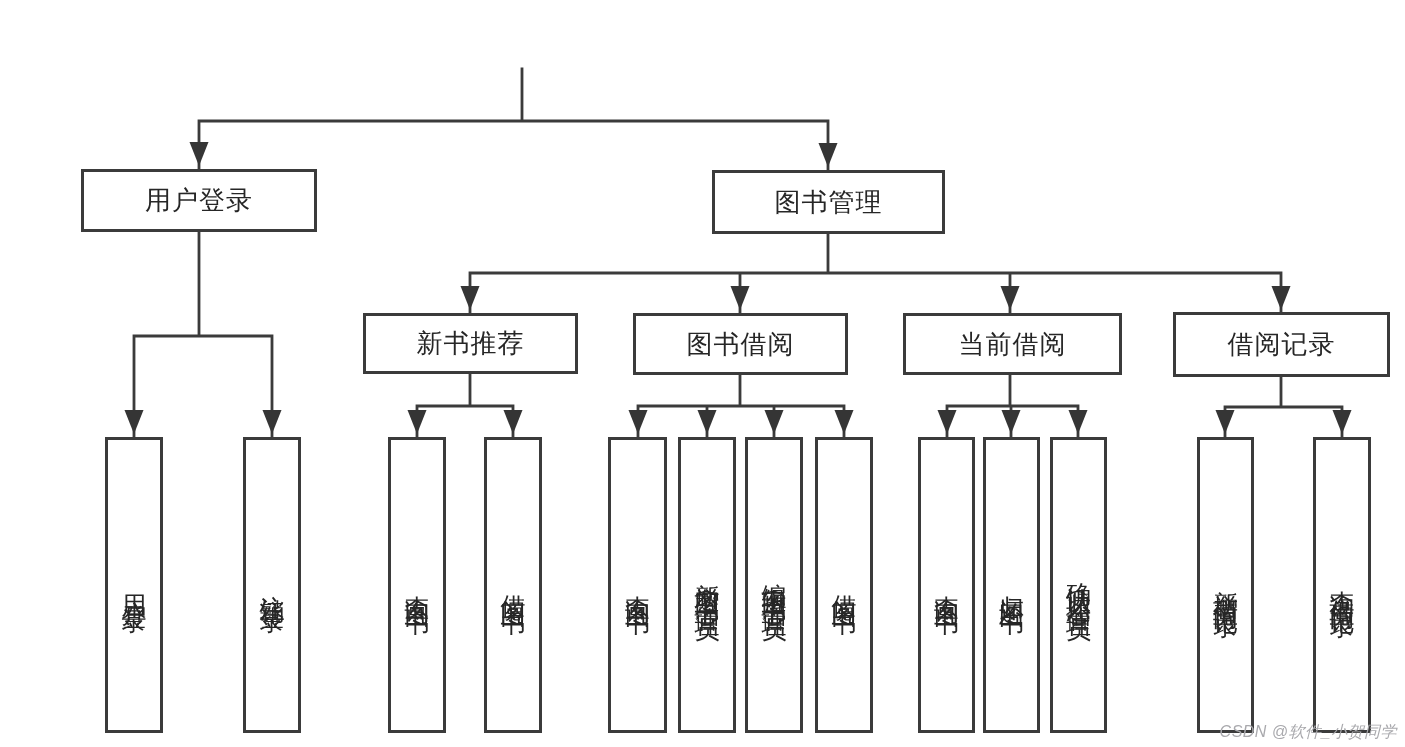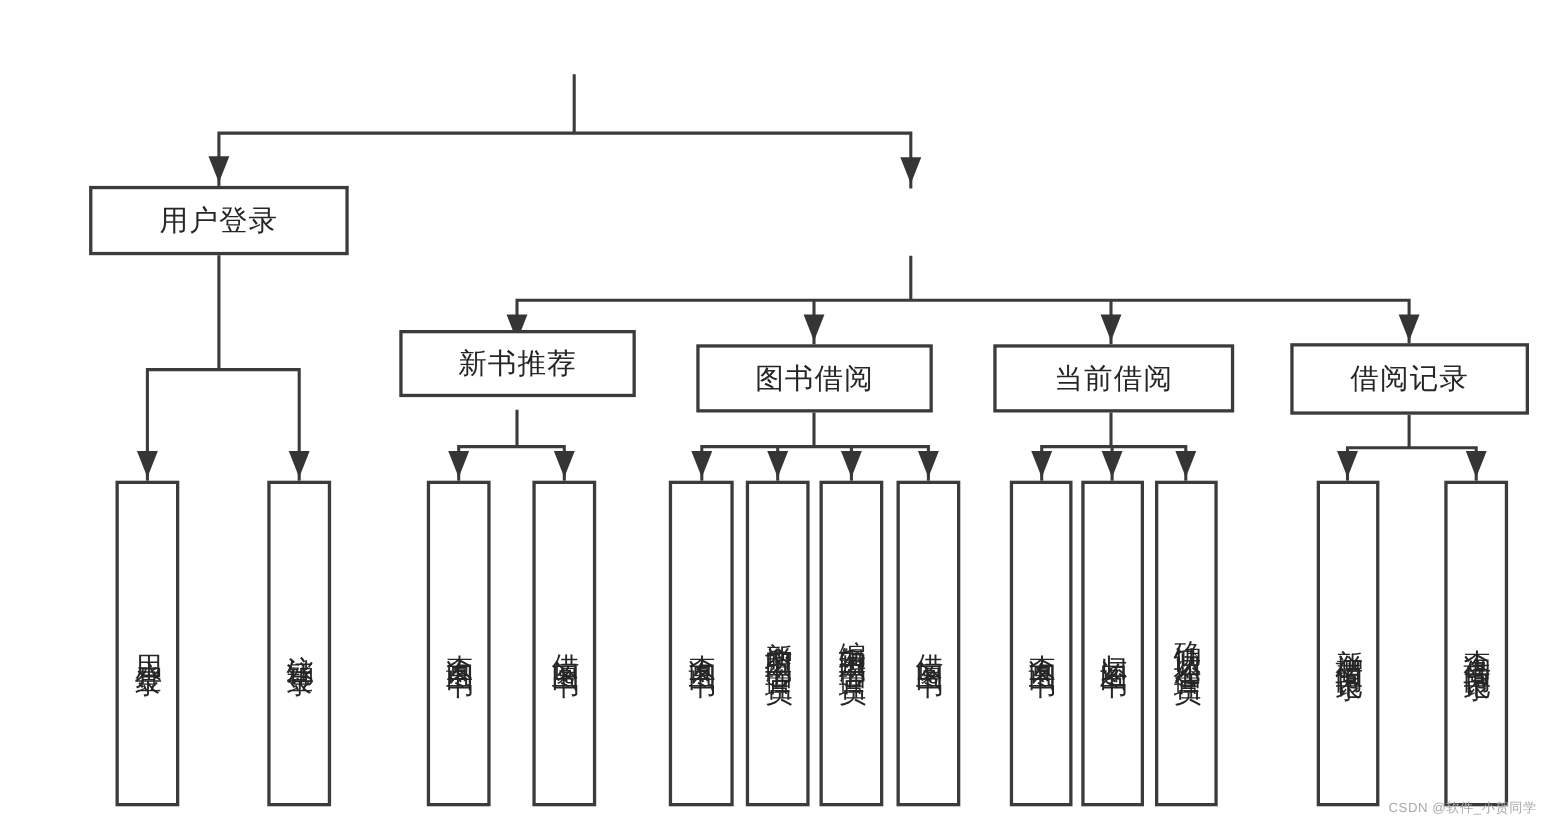--- a/index.html
+++ b/index.html
@@ -43,21 +43,21 @@
     font-size: 25px;
     letter-spacing: 5px;
     line-height: 1;
   }
   
   #n-root        { left: 21px;   top: 13px;  width: 1002px; height: 56px; }
   
   #n-user-login  { left: 81px;   top: 169px; width: 236px;  height: 63px; }
   #n-book-mgmt   { left: 712px;  top: 170px; width: 233px;  height: 64px; }
   
-  #n-new-rec     { left: 363px;  top: 300px; width: 215px;  height: 61px; }
+  #n-new-rec     { left: 363px;  top: 313px; width: 215px;  height: 61px; }
   #n-book-borrow { left: 633px;  top: 313px; width: 215px;  height: 62px; }
   #n-cur-borrow  { left: 903px;  top: 313px; width: 219px;  height: 62px; }
   #n-borrow-rec  { left: 1173px; top: 312px; width: 217px;  height: 65px; }
   
   .leaf { top: 437px; height: 296px; }
   #l-user-login  { left: 105px;  width: 58px; }
   #l-logout      { left: 243px;  width: 58px; }
   #l-nr-query    { left: 388px;  width: 58px; }
   #l-nr-borrow   { left: 484px;  width: 58px; }
   #l-bb-query    { left: 608px;  width: 59px; }
@@ -66,25 +66,26 @@
   #l-bb-borrow   { left: 815px;  width: 58px; }
   #l-cb-query    { left: 918px;  width: 57px; }
   #l-cb-return   { left: 983px;  width: 57px; }
   #l-cb-confirm  { left: 1050px; width: 57px; }
   #l-br-add      { left: 1197px; width: 57px; }
   #l-br-query    { left: 1313px; width: 58px; }
   .watermark {
     position: absolute;
     right: 8px;
     bottom: 4px;
-    font-size: 12px;
+    font-size: 16px;
     letter-spacing: 0.5px;
     color: #a9a9ad;
     z-index: 3;
     white-space: nowrap;
+    font-style: italic;
   }
 </style>
 </head>
 <body>
 
 <div class="canvas">
 
   <svg class="connectors" width="1405" height="747" viewBox="0 0 1405 747" xmlns="http://www.w3.org/2000/svg">
     <g stroke="#3b3b3b" stroke-width="2.8" fill="none" stroke-linecap="square">
 
@@ -120,20 +121,21 @@
       <polygon points="937.5,410 956.5,410 947,434"></polygon>
       <polygon points="1001.5,410 1020.5,410 1011,434"></polygon>
       <polygon points="1068.5,410 1087.5,410 1078,434"></polygon>
       <polygon points="1215.5,410 1234.5,410 1225,434"></polygon>
       <polygon points="1332.5,410 1351.5,410 1342,434"></polygon>
     </g>
   </svg>
 
 
   <div class="node hbox" id="n-user-login">用户登录</div>
+  <div class="node hbox" id="n-book-mgmt">图书管理</div>
 
   <div class="node hbox" id="n-new-rec">新书推荐</div>
   <div class="node hbox" id="n-book-borrow">图书借阅</div>
   <div class="node hbox" id="n-cur-borrow">当前借阅</div>
   <div class="node hbox" id="n-borrow-rec">借阅记录</div>
 
   <div class="node vbox leaf" id="l-user-login">用户登录</div>
   <div class="node vbox leaf" id="l-logout">注销登录</div>
   <div class="node vbox leaf" id="l-nr-query">查询图书</div>
   <div class="node vbox leaf" id="l-nr-borrow">借阅图书</div>

